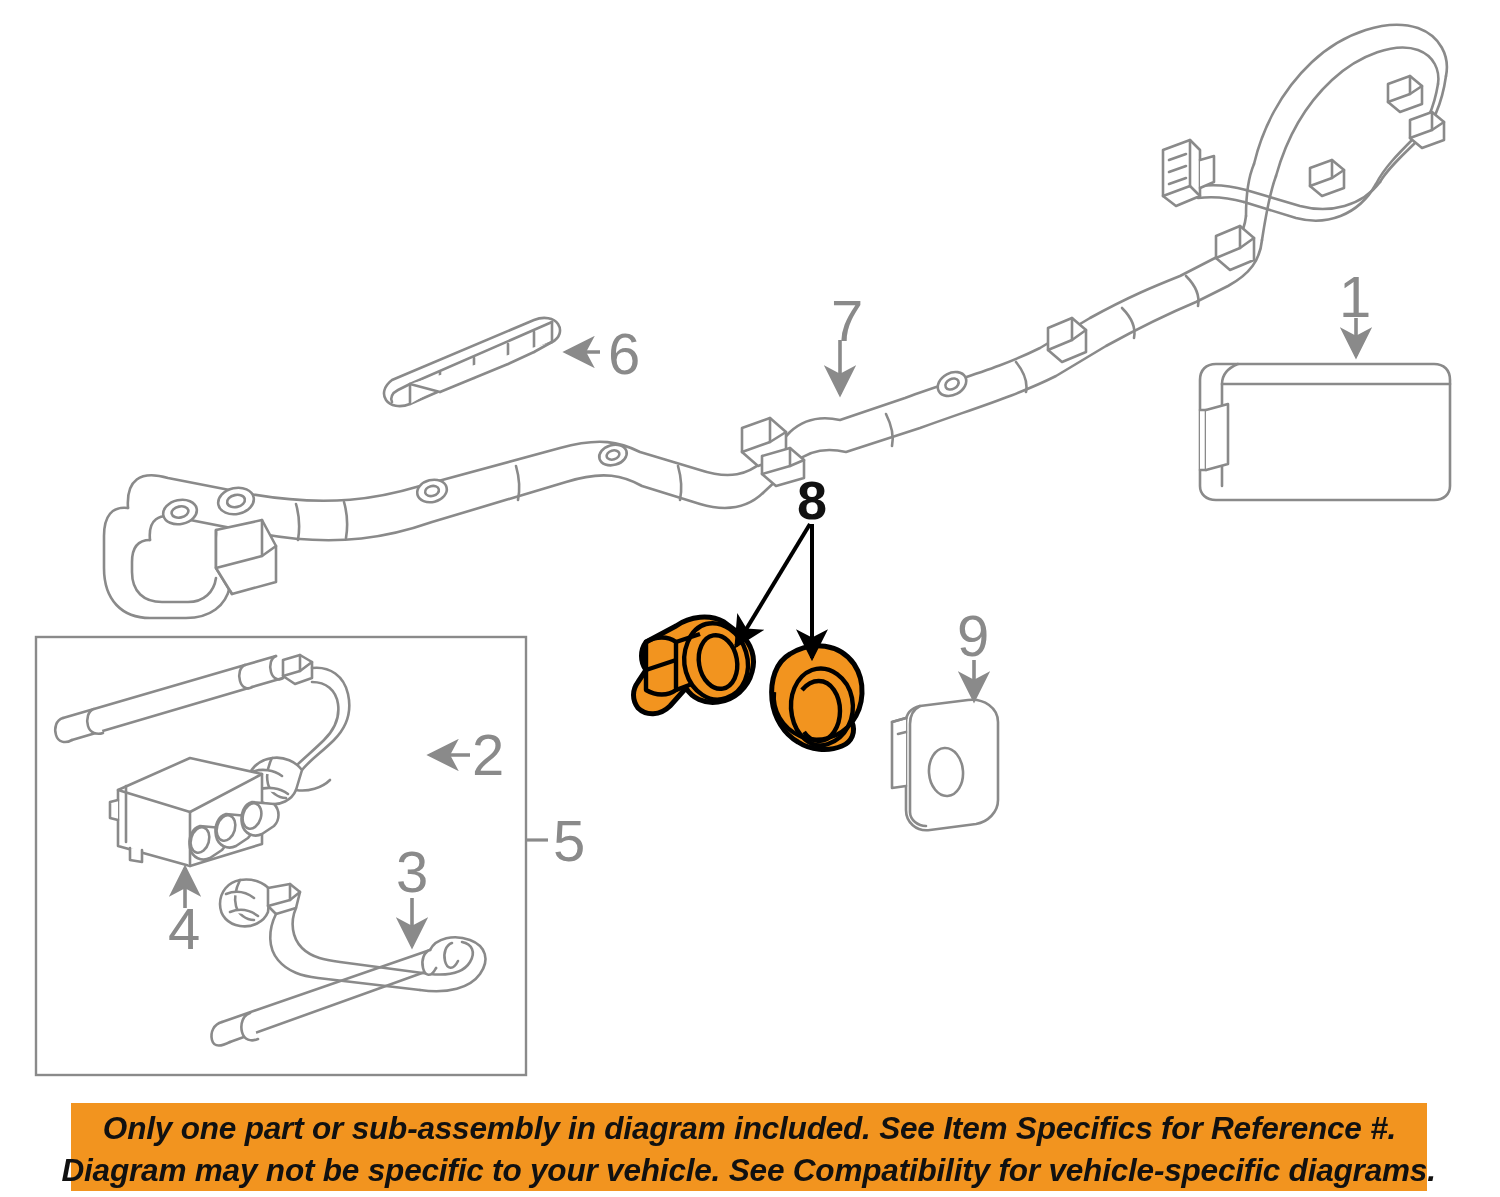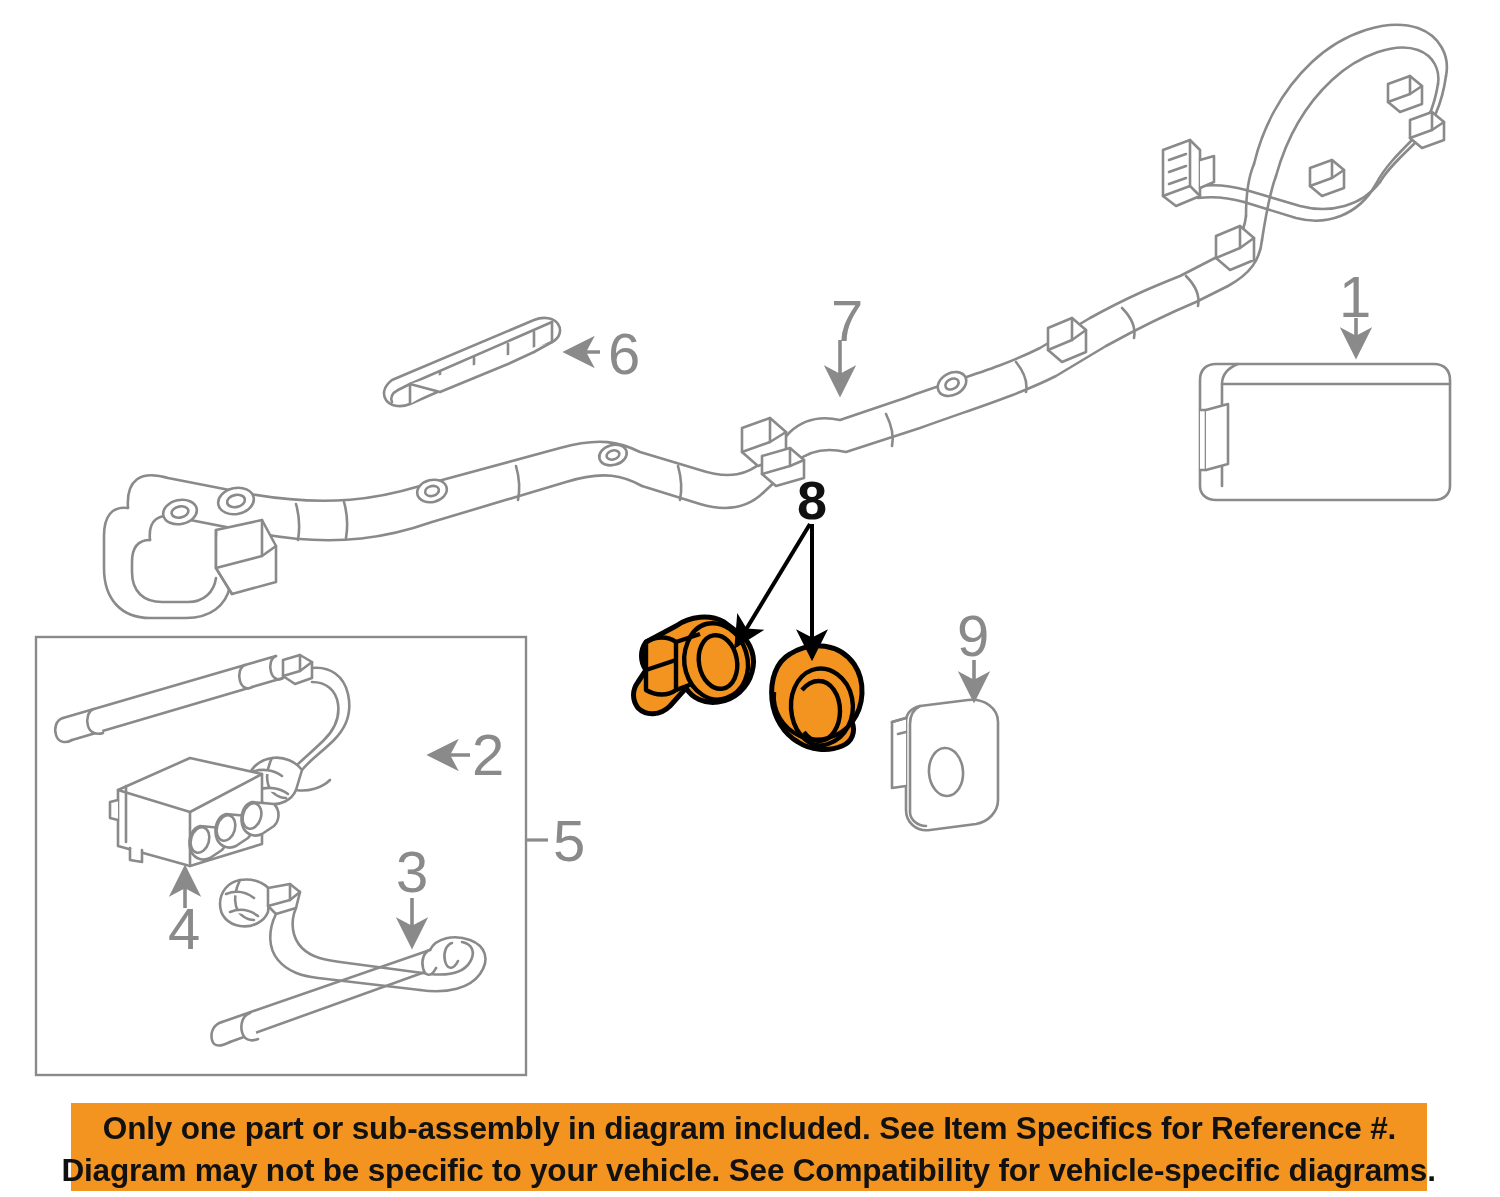--- a/index.html
+++ b/index.html
@@ -44,20 +44,21 @@
     top: 1103px;
     width: 1356px;
     height: 88px;
     background: #f2941f;
     box-sizing: border-box;
     padding: 3px 8px 0 8px;
     display: flex;
     flex-direction: column;
     justify-content: center;
     align-items: center;
+    font-style: italic;
   }
   .banner-line {
     color: #111111;
     font-family: "Liberation Sans", sans-serif;
     font-weight: 700;
     font-size: 32px;
     line-height: 42px;
     white-space: nowrap;
     letter-spacing: -0.2px;
     transform: scaleX(0.985);

